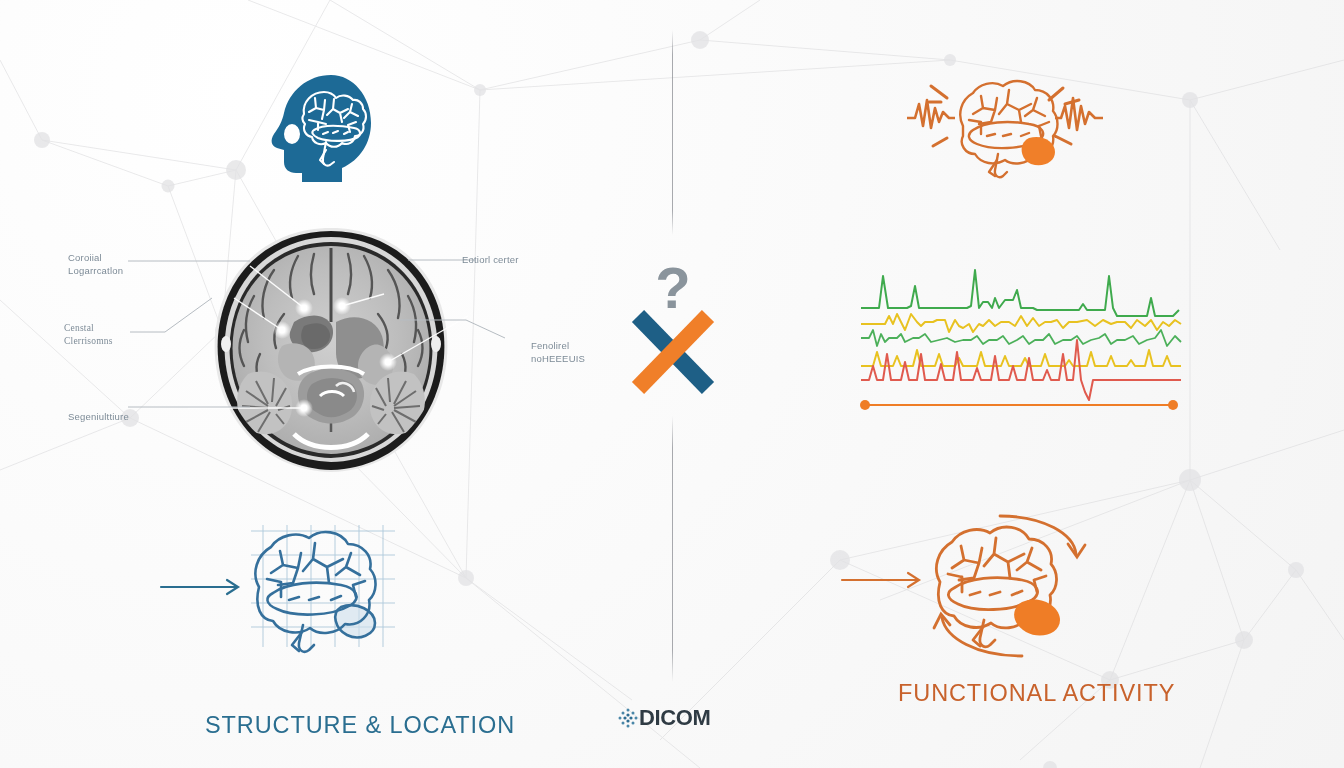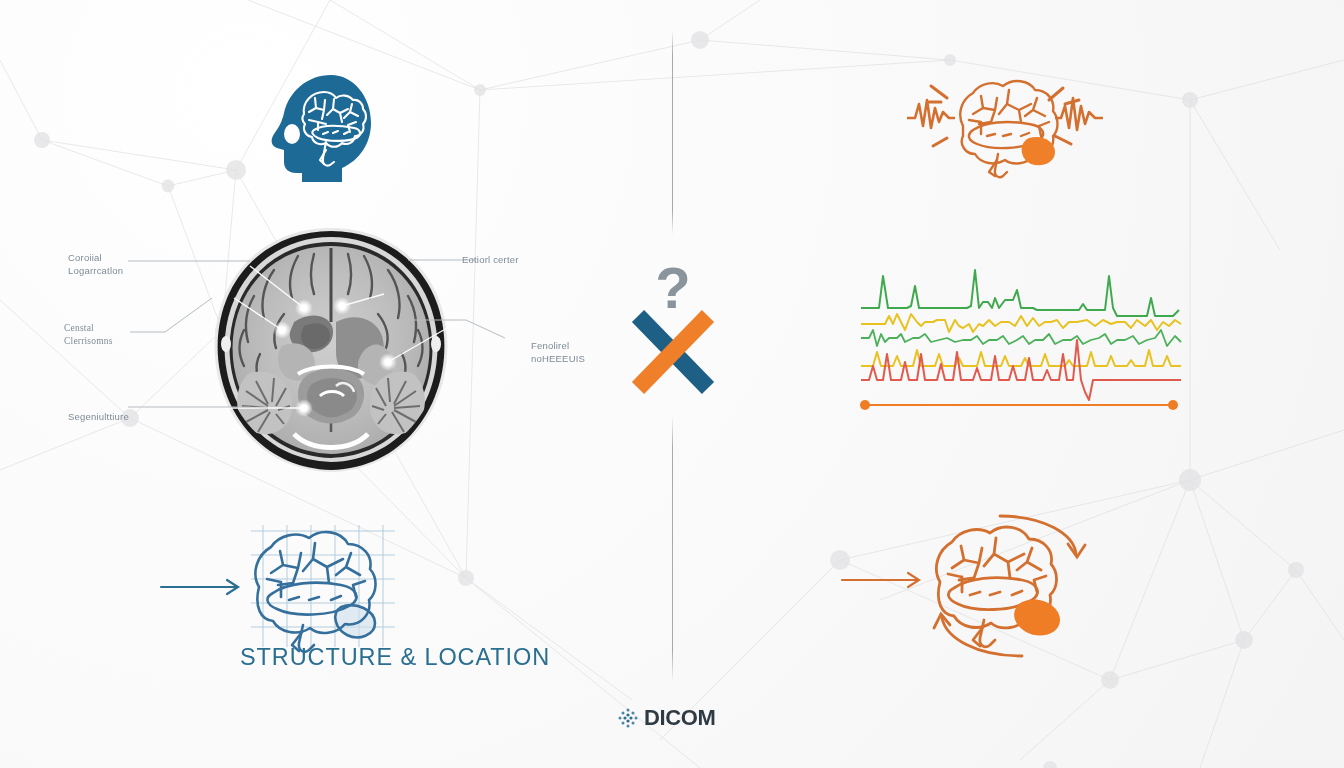--- a/index.html
+++ b/index.html
@@ -40,30 +40,29 @@
   .abs { position: absolute; }
 
   
   .caption {
     position: absolute;
     font-size: 23.5px;
     letter-spacing: 0.9px;
     font-weight: 400;
     white-space: nowrap;
   }
-  #caption-left  { left: 205px; top: 644px; color: #2a6e90; margin-left: 35px; }
+  #caption-left  { left: 205px; top: 712px; color: #2a6e90; }
   #caption-right { left: 898px; top: 680px; color: #c8622c; }
 
   
   #dicom-logo {
     position: absolute;
     left: 617px; top: 707px;
     display: flex;
     align-items: center;
-    gap: 5px;
   }
   #dicom-wordmark {
     font-size: 22px;
     font-weight: bold;
     letter-spacing: -0.4px;
     color: #2f3b44;
     line-height: 1;
   }
 
   
@@ -408,20 +407,21 @@
       <path d="M118,78 C132,68 160,65 186,70 C202,73 206,83 196,90 C176,102 138,102 122,94 C110,89 110,82 118,78 Z"></path>
       <path d="M134,85 L144,82 M154,85 L164,82 M176,85 L186,81"></path>
       <path d="M148,110 L144,128 C143,136 149,139 154,135 L159,130"></path>
       <path d="M147,117 L137,130 L144,136"></path>
     </g>
 
     <path d="M186,92 C204,84 224,96 224,110 C224,124 204,130 190,122 C176,114 174,99 186,92 Z" fill="#ef7d26"></path>
   </svg>
 
   <div class="caption" id="caption-left">STRUCTURE &amp; LOCATION</div>
+  <div class="caption" id="caption-right">FUNCTIONAL ACTIVITY</div>
 
   <div id="dicom-logo">
     <svg width="22" height="22" viewBox="0 0 22 22">
       <g fill="#4a87a8">
         <circle cx="11" cy="3" r="1.5"></circle>
         <circle cx="11" cy="19" r="1.5"></circle>
         <circle cx="3" cy="11" r="1.5"></circle>
         <circle cx="19" cy="11" r="1.5"></circle>
         <circle cx="6" cy="6" r="1.5"></circle>
         <circle cx="16" cy="6" r="1.5"></circle>

